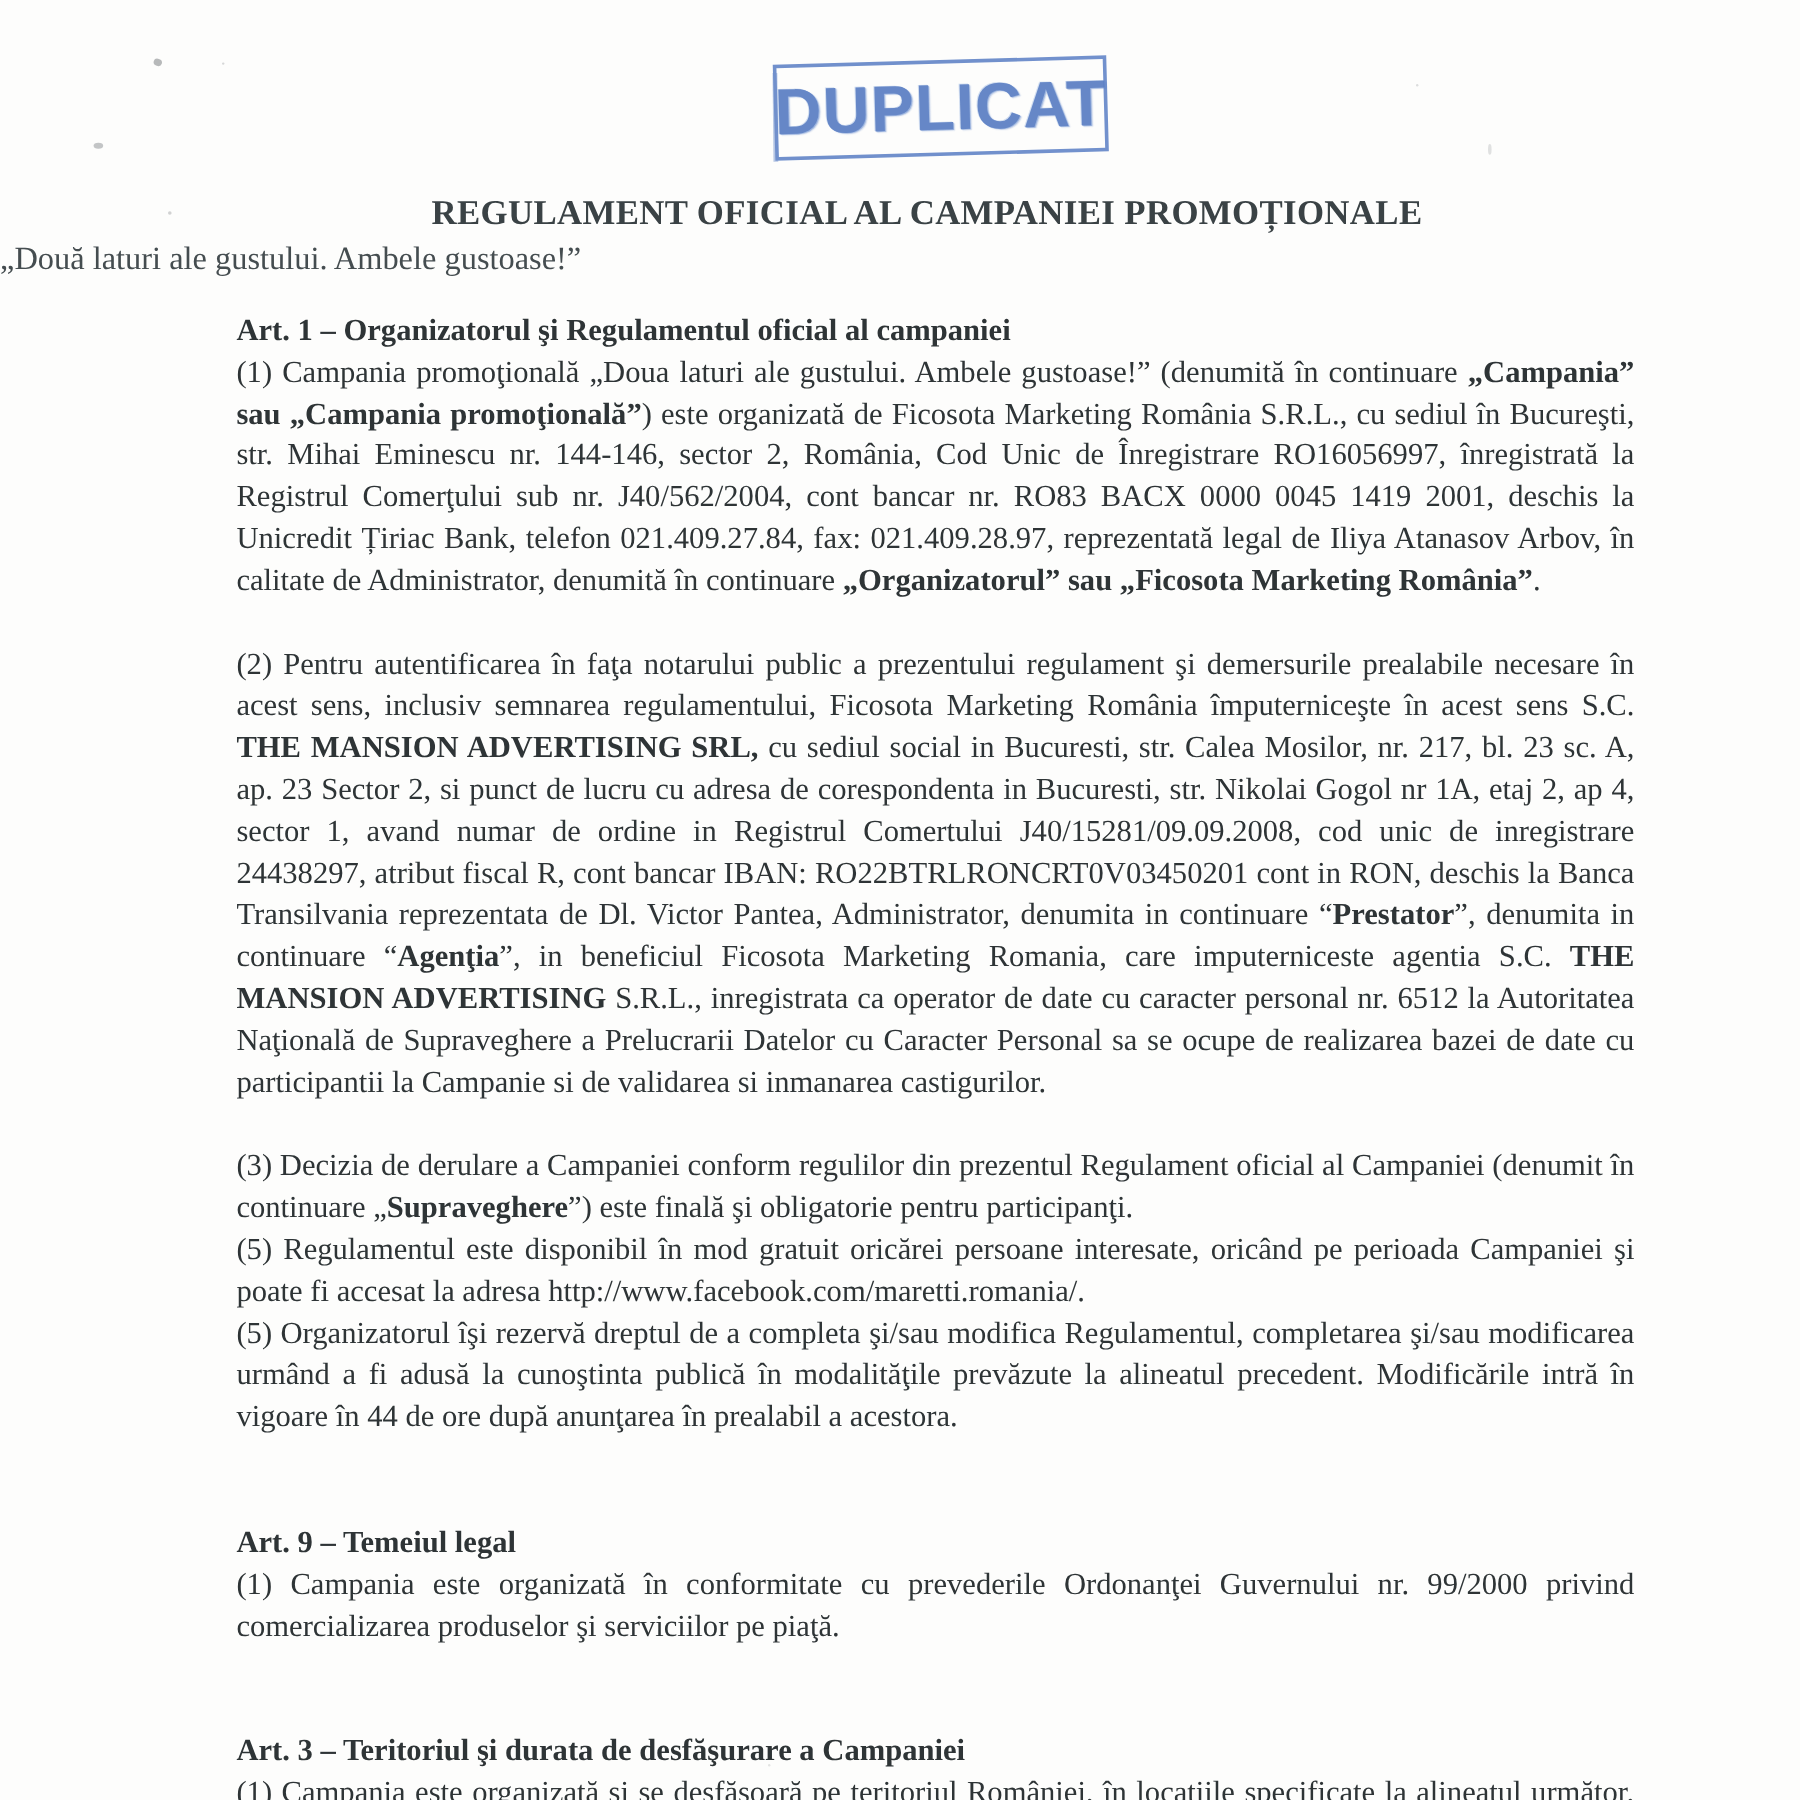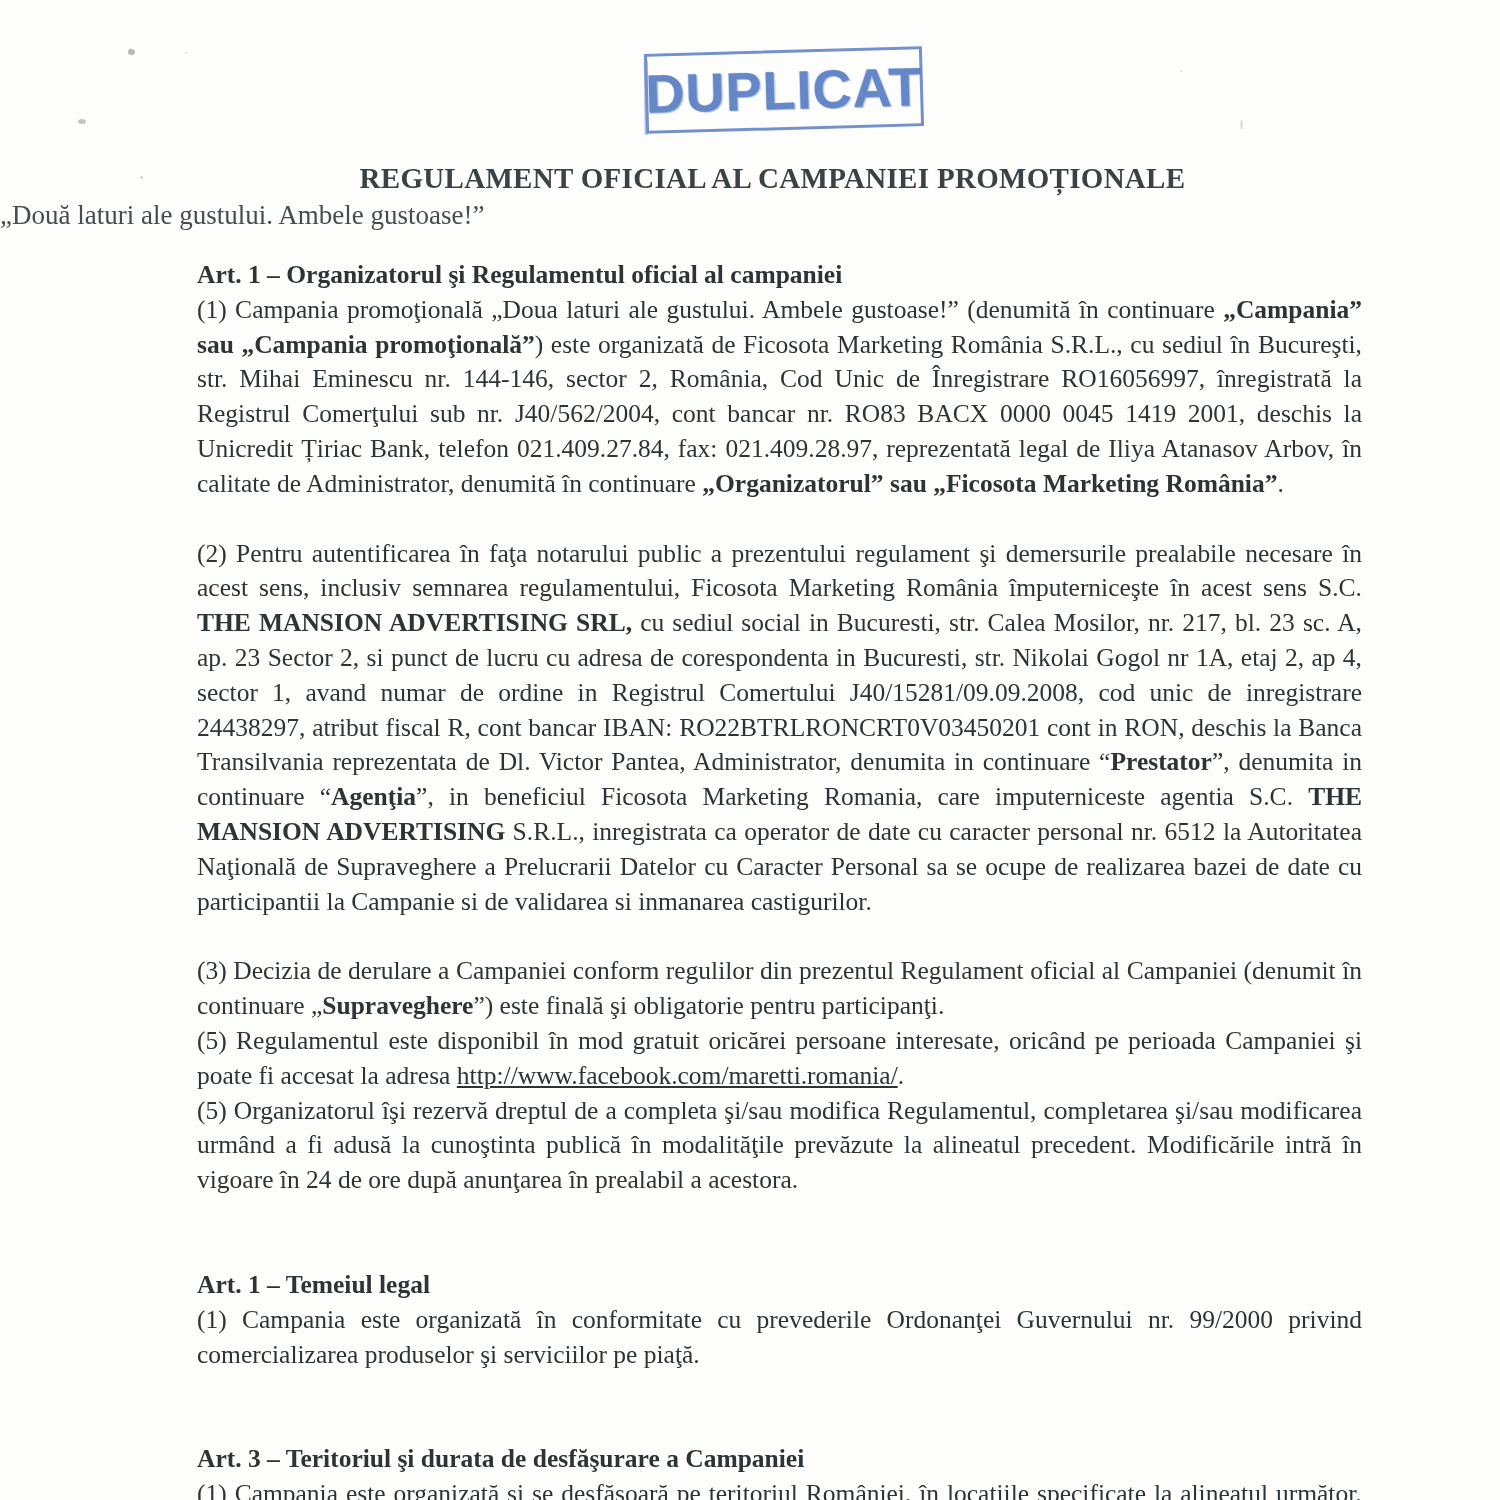--- a/index.html
+++ b/index.html
@@ -112,21 +112,21 @@
     line-height: 34.8px;
     text-align: left;
   }
   .para {
     text-align: justify;
     text-justify: inter-word;
     line-height: 34.8px;
   }
   .gap { height: 35px; }
   .b { font-weight: bold; }
-  .u { text-decoration: underline; }
+  .u { }
 </style>
 </head>
 <body>
 
 <div id="page">
 
   <span class="speck s1"></span>
   <span class="speck s2"></span>
   <span class="speck s3"></span>
   <span class="speck s4"></span>
@@ -151,26 +151,26 @@
     <div class="gap"></div>
 
     <div class="para"><span>(2) Pentru autentificarea în faţa notarului public a prezentului regulament şi demersurile prealabile necesare în acest sens, inclusiv semnarea regulamentului, Ficosota Marketing România împuterniceşte în acest sens S.C. </span><span class="b">THE MANSION ADVERTISING SRL,</span><span> cu sediul social in Bucuresti, str. Calea Mosilor, nr. 217, bl. 23 sc. A, ap. 23 Sector 2, si punct de lucru cu adresa de corespondenta in Bucuresti, str. Nikolai Gogol nr 1A, etaj 2, ap 4, sector 1, avand numar de ordine in Registrul Comertului J40/15281/09.09.2008, cod unic de inregistrare 24438297, atribut fiscal R, cont bancar IBAN: RO22BTRLRONCRT0V03450201 cont in RON, deschis la Banca Transilvania reprezentata de Dl. Victor Pantea, Administrator, denumita in continuare “</span><span class="b">Prestator</span><span>”, denumita in continuare “</span><span class="b">Agenţia</span><span>”, in beneficiul Ficosota Marketing Romania, care imputerniceste agentia S.C. </span><span class="b">THE MANSION ADVERTISING</span><span> S.R.L., inregistrata ca operator de date cu caracter personal nr. 6512 la Autoritatea Naţională de Supraveghere a Prelucrarii Datelor cu Caracter Personal sa se ocupe de realizarea bazei de date cu participantii la Campanie si de validarea si inmanarea castigurilor.</span></div>
 
     <div class="gap"></div>
 
     <div class="para"><span>(3) Decizia de derulare a Campaniei conform regulilor din prezentul Regulament oficial al Campaniei (denumit în continuare „</span><span class="b">Supraveghere</span><span>”) este finală şi obligatorie pentru participanţi.</span></div>
 
     <div class="para"><span>(5) Regulamentul este disponibil în mod gratuit oricărei persoane interesate, oricând pe perioada Campaniei şi poate fi accesat la adresa </span><span class="u">http://www.facebook.com/maretti.romania/</span><span>.</span></div>
 
-    <div class="para">(5) Organizatorul îşi rezervă dreptul de a completa şi/sau modifica Regulamentul, completarea şi/sau modificarea urmând a fi adusă la cunoştinta publică în modalităţile prevăzute la alineatul precedent. Modificările intră în vigoare în 24 de ore după anunţarea în prealabil a acestora.</div>
+    <div class="para">(5) Organizatorul îşi rezervă dreptul de a completa şi/sau modifica Regulamentul, completarea şi/sau modificarea urmând a fi adusă la cunoştinta publică în modalităţile prevăzute la alineatul precedent. Modificările intră în vigoare în 44 de ore după anunţarea în prealabil a acestora.</div>
 
     <div class="gap"></div>
     <div class="gap"></div>
 
-    <div class="art-heading">Art. 1 – Temeiul legal</div>
+    <div class="art-heading">Art. 9 – Temeiul legal</div>
     <div class="para">(1) Campania este organizată în conformitate cu prevederile Ordonanţei Guvernului nr. 99/2000 privind comercializarea produselor şi serviciilor pe piaţă.</div>
 
     <div class="gap"></div>
     <div class="gap"></div>
 
     <div class="art-heading">Art. 3 – Teritoriul şi durata de desfăşurare a Campaniei</div>
     <div class="para">(1) Campania este organizată şi se desfăşoară pe teritoriul României, în locaţiile specificate la alineatul următor, în perioada 20.06.2022 – 15.08.2022 sau până la epuizarea premiilor din magazinele</div>
 
   </div>
 </div>

